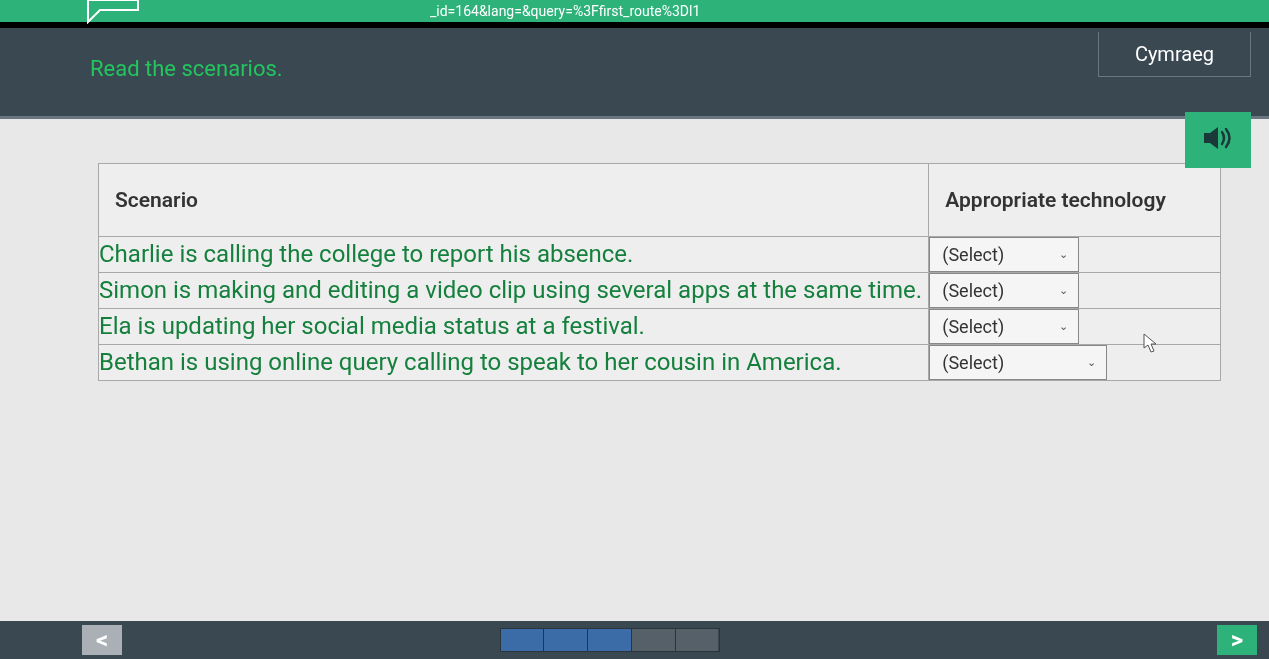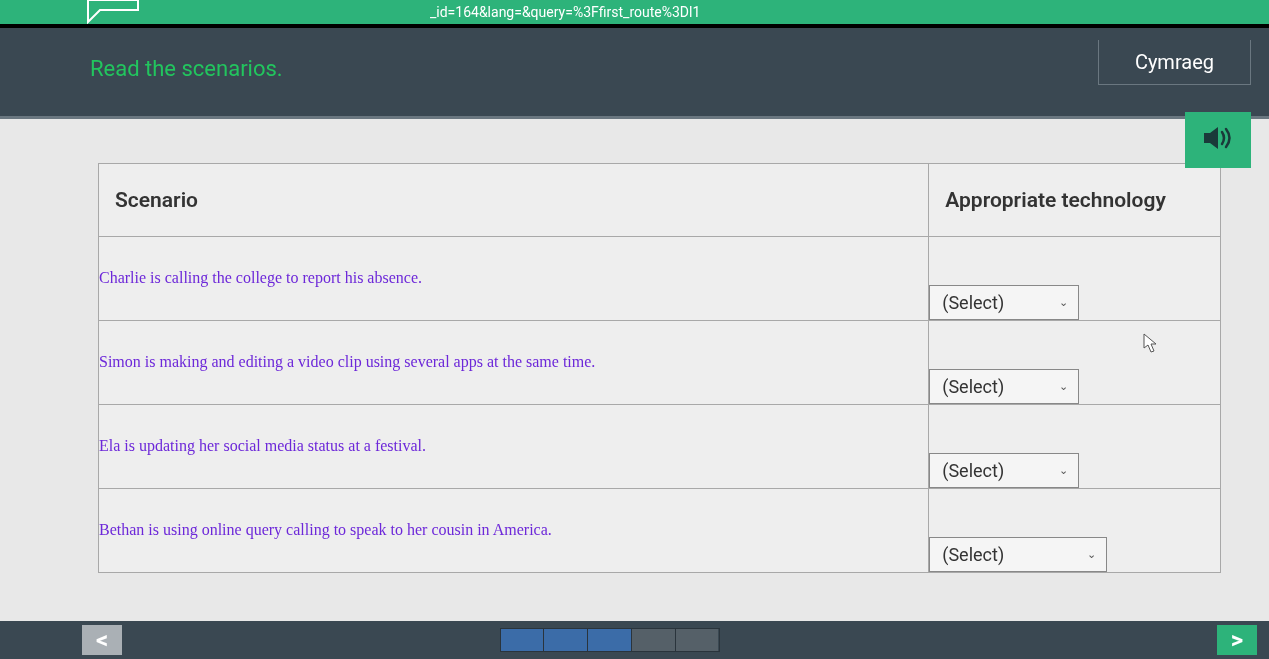--- a/index.html
+++ b/index.html
@@ -18,21 +18,21 @@
     }
     
     .url-bar {
       background: #2db37a;
       height: 28px;
       color: #fff;
       font-size: 14px;
       display: flex;
       align-items: center;
       padding-left: 430px;
-      border-bottom: 4px solid #000000;
+      border-bottom: 6px solid #000000;
       position: relative;
     }
     
     .url-bar .arrow-icon {
       position: absolute;
       left: 80px;
       top: -2px;
     }
     
     .header-wrap {
@@ -44,21 +44,21 @@
       color: #22c55e;
       padding: 20px 30px 26px 90px;
       font-size: 22px;
       line-height: 1.9;
       border-bottom: 3px solid #6a7780;
     }
     
     .lang-button {
       position: absolute;
       right: 18px;
-      top: 12px;
+      top: 4px;
       background: #3a4852;
       color: #fff;
       border: 1px solid #6a7780;
       border-top: none;
       padding: 10px 36px;
       font-size: 20px;
       cursor: pointer;
       z-index: 2;
     }
     
@@ -104,42 +104,40 @@
     
     .task-table th.col-scenario {
       width: 74%;
     }
     
     .task-table th.col-tech {
       width: 26%;
     }
     
     .scenario-cell {
-      font-size: 16px;
-      color: #6d28d9;
+      font-size: 24px;
+      color: #15803d;
       padding: 20px 16px;
-      font-family: Liberation Serif, serif;
     }
     
     .tech-cell {
       padding: 14px 12px;
     }
     
     .select-box {
       display: inline-flex;
       align-items: center;
       justify-content: space-between;
       background: #f5f5f5;
       border: 1px solid #888;
       padding: 6px 10px 6px 12px;
       font-size: 18px;
       color: #333;
       cursor: pointer;
       width: 150px;
-      margin-top: 48px;
     }
     
     .select-box.wide {
       width: 178px;
     }
     
     .select-chevron {
       font-size: 11px;
       color: #555;
     }

